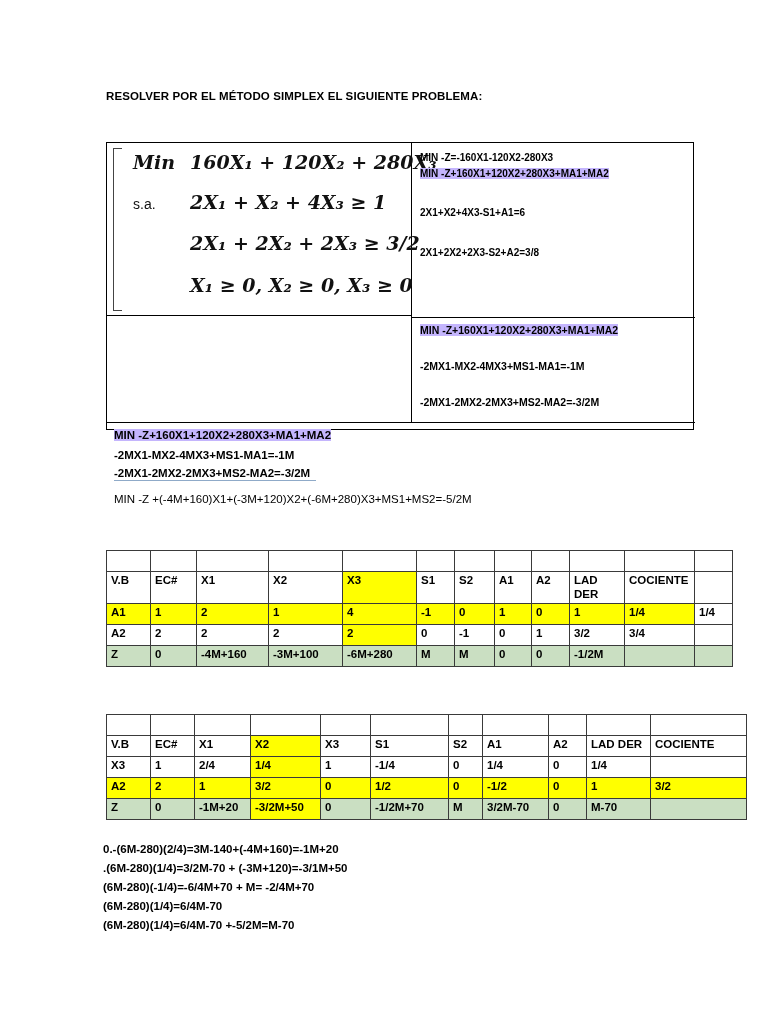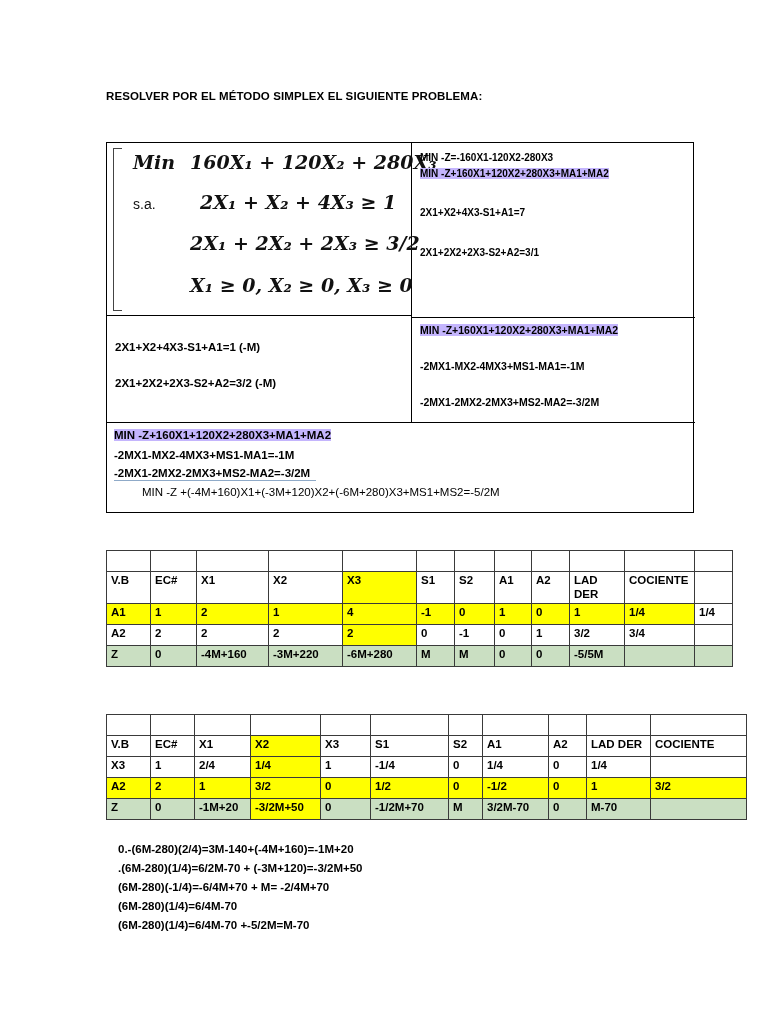--- a/index.html
+++ b/index.html
@@ -32,21 +32,21 @@
     letter-spacing: 0.1px;
     white-space: nowrap;
   }
 
   
   .topbox {
     position: absolute;
     left: 106px;
     top: 142px;
     width: 588px;
-    height: 371px;
+    height: 288px;
     border: 1px solid #000;
     box-sizing: border-box;
   }
   
   .vdiv {
     position: absolute;
     left: 304px;
     top: 0px;
     width: 1px;
     height: 280px;
@@ -113,21 +113,21 @@
     position: absolute;
     font-family: "Liberation Sans", sans-serif;
     font-size: 14px;
     font-style: normal;
     font-weight: normal;
     color: #111;
   }
   .m-min   { left: 26px;  top: 8px;  }
   .m-obj   { left: 83px;  top: 8px;  }
   .m-sa    { left: 26px;  top: 53px; }
-  .m-c1    { left: 83px;  top: 48px; margin-left: 10px; }
+  .m-c1    { left: 83px;  top: 48px; }
   .m-c2    { left: 83px;  top: 89px; }
   .m-c3    { left: 83px;  top: 131px;}
 
   
   .leftlower {
     position: absolute;
     left: 0px;
     top: 173px;
     width: 304px;
     height: 106px;
@@ -193,21 +193,21 @@
   .bb-line {
     position: absolute;
     left: 7px;
     font-size: 11.5px;
     font-weight: bold;
     white-space: nowrap;
   }
   .bb-1 { top: 6px; }
   .bb-2 { top: 26px; }
   .bb-3 { top: 44px; }
-  .bb-4 { top: 63px; font-weight: normal; margin-left: 28px; }
+  .bb-4 { top: 70px; font-weight: normal; }
   .underline-blue {
     border-bottom: 1.2px solid #8faac8;
     padding-bottom: 1px;
     padding-right: 6px;
   }
 
   .hl {
     background: #c4b5fd;
   }
 
@@ -231,21 +231,21 @@
   .t-yellow { background: #ffff00; }
   .t-spacer td { height: 13px; padding: 0; }
   .t-head td { height: 34px; }
 
   #table1 { left: 106px; top: 550px; }
   #table2 { left: 106px; top: 714px; }
 
   
   .calcs {
     position: absolute;
-    left: 118px;
+    left: 103px;
     top: 840px;
     width: 500px;
   }
   .calc-line {
     font-size: 11.5px;
     font-weight: bold;
     white-space: nowrap;
     line-height: 19px;
   }
 </style>
@@ -266,30 +266,26 @@
     <div class="mathpanel">
       <div class="bracket"></div>
       <div class="mathline m-min">Min</div>
       <div class="mathline m-obj">160X₁ + 120X₂ + 280X₃</div>
       <div class="mathlabel m-sa">s.a.</div>
       <div class="mathline m-c1">2X₁ + X₂ + 4X₃ ≥ 1</div>
       <div class="mathline m-c2">2X₁ + 2X₂ + 2X₃ ≥ 3/2</div>
       <div class="mathline m-c3">X₁ ≥ 0, X₂ ≥ 0, X₃ ≥ 0</div>
     </div>
 
-    <div class="leftlower">
-      <div class="ll-line ll-1">2X1+X2+4X3-S1+A1=1 (-M)</div>
-      <div class="ll-line ll-2">2X1+2X2+2X3-S2+A2=3/2 (-M)</div>
-    </div>
 
     <div class="rightupper">
       <div class="ru-line ru-1">MIN -Z=-160X1-120X2-280X3</div>
       <div class="ru-line ru-2 hl">MIN -Z+160X1+120X2+280X3+MA1+MA2</div>
-      <div class="ru-line ru-3">2X1+X2+4X3-S1+A1=7</div>
-      <div class="ru-line ru-4">2X1+2X2+2X3-S2+A2=3/1</div>
+      <div class="ru-line ru-3">2X1+X2+4X3-S1+A1=6</div>
+      <div class="ru-line ru-4">2X1+2X2+2X3-S2+A2=3/8</div>
     </div>
 
     <div class="rightlower">
       <div class="rl-line rl-1 hl">MIN -Z+160X1+120X2+280X3+MA1+MA2</div>
       <div class="rl-line rl-2">-2MX1-MX2-4MX3+MS1-MA1=-1M</div>
       <div class="rl-line rl-3">-2MX1-2MX2-2MX3+MS2-MA2=-3/2M</div>
     </div>
 
     <div class="bottomblock">
       <div class="bb-line bb-1 hl">MIN -Z+160X1+120X2+280X3+MA1+MA2</div>
@@ -369,27 +365,27 @@
           <td>0</td>
           <td>1</td>
           <td>3/2</td>
           <td>3/4</td>
           <td></td>
         </tr>
         <tr>
           <td class="t-green">Z</td>
           <td class="t-green">0</td>
           <td class="t-green">-4M+160</td>
-          <td class="t-green">-3M+220</td>
+          <td class="t-green">-3M+100</td>
           <td class="t-green">-6M+280</td>
           <td class="t-green">M</td>
           <td class="t-green">M</td>
           <td class="t-green">0</td>
           <td class="t-green">0</td>
-          <td class="t-green">-5/5M</td>
+          <td class="t-green">-1/2M</td>
           <td class="t-green"></td>
           <td class="t-green"></td>
         </tr>
       </tbody>
   </table>
 
   <table class="simplex" id="table2">
     <colgroup>
       <col style="width:44px">
         <col style="width:44px">
@@ -467,19 +463,19 @@
           <td class="t-green">3/2M-70</td>
           <td class="t-green">0</td>
           <td class="t-green">M-70</td>
           <td class="t-green"></td>
         </tr>
       </tbody>
   </table>
 
   <div class="calcs">
       <div class="calc-line">0.-(6M-280)(2/4)=3M-140+(-4M+160)=-1M+20</div>
-      <div class="calc-line">.(6M-280)(1/4)=6/2M-70 + (-3M+120)=-3/2M+50</div>
+      <div class="calc-line">.(6M-280)(1/4)=3/2M-70 + (-3M+120)=-3/1M+50</div>
       <div class="calc-line">(6M-280)(-1/4)=-6/4M+70 + M= -2/4M+70</div>
       <div class="calc-line">(6M-280)(1/4)=6/4M-70</div>
       <div class="calc-line">(6M-280)(1/4)=6/4M-70 +-5/2M=M-70</div>
     </div>
 
 </div>
 
 </body></html>

